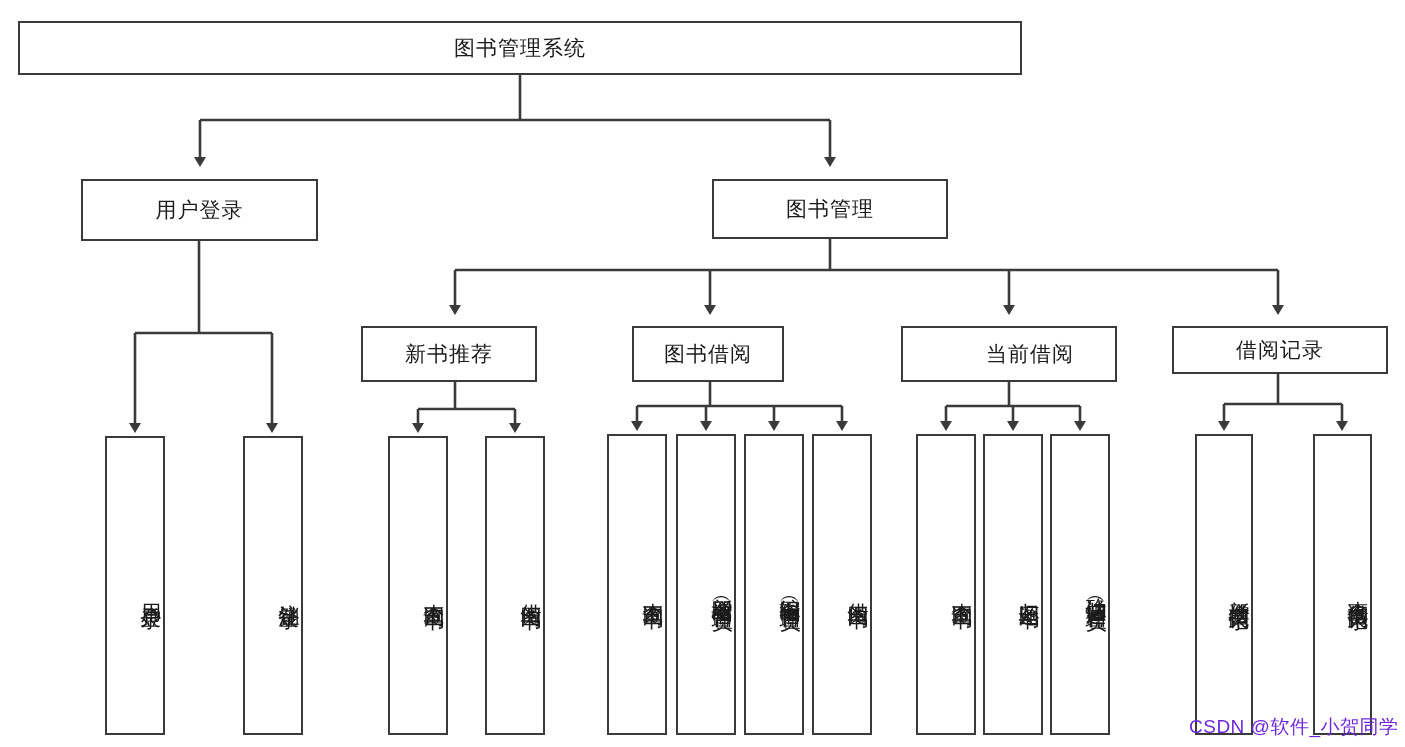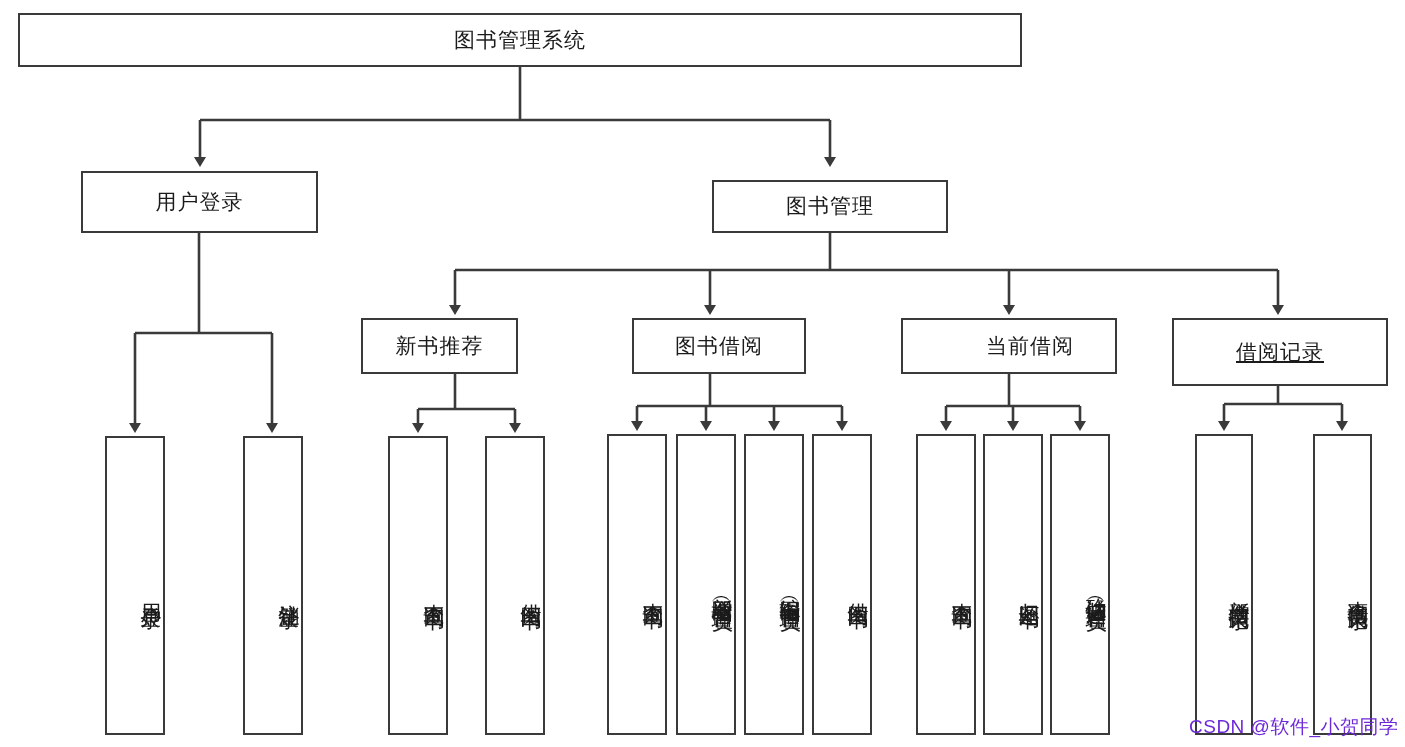--- a/index.html
+++ b/index.html
@@ -31,20 +31,21 @@
     background: #ffffff;
     display: flex;
     align-items: center;
     justify-content: center;
     color: #1b1b1b;
     line-height: 1.18;
   }
   .node.horizontal {
     font-size: 21px;
     letter-spacing: 1px;
+    margin-top: 8px;
   }
   .node.vertical {
     font-size: 21px;
     writing-mode: vertical-rl;
     text-orientation: upright;
     letter-spacing: 2px;
     padding-top: 10px;
     align-items: flex-start;
     justify-content: center;
   }
@@ -118,34 +119,34 @@
     </g>
   </svg>
 
   <div class="node horizontal" style="left:18px; top:13px; width:1004px; height:54px;">
     <span class="label">图书管理系统</span>
   </div>
 
   <div class="node horizontal" style="left:81px; top:171px; width:237px; height:62px;">
     <span class="label">用户登录</span>
   </div>
-  <div class="node horizontal" style="left:712px; top:180px; width:236px; height:53px;">
+  <div class="node horizontal" style="left:712px; top:171px; width:236px; height:60px;">
     <span class="label">图书管理</span>
   </div>
 
-  <div class="node horizontal" style="left:361px; top:318px; width:157px; height:56px;">
+  <div class="node horizontal" style="left:361px; top:318px; width:176px; height:56px;">
     <span class="label">新书推荐</span>
   </div>
-  <div class="node horizontal" style="left:632px; top:318px; width:174px; height:56px;">
+  <div class="node horizontal" style="left:632px; top:318px; width:152px; height:56px;">
     <span class="label">图书借阅</span>
   </div>
   <div class="node horizontal" style="left:901px; top:318px; width:216px; height:56px;padding-left:42px;">
     <span class="label">当前借阅</span>
   </div>
-  <div class="node horizontal" style="left:1172px; top:318px; width:216px; height:68px;text-decoration:underline;">
+  <div class="node horizontal" style="left:1172px; top:318px; width:216px; height:48px;">
     <span class="label">借阅记录</span>
   </div>
 
   <div class="node vertical" style="left:105px; top:436px; width:60px; height:299px;">
     <span class="label">用户登录</span>
   </div>
   <div class="node vertical" style="left:243px; top:436px; width:60px; height:299px;">
     <span class="label">注销登录</span>
   </div>
 

